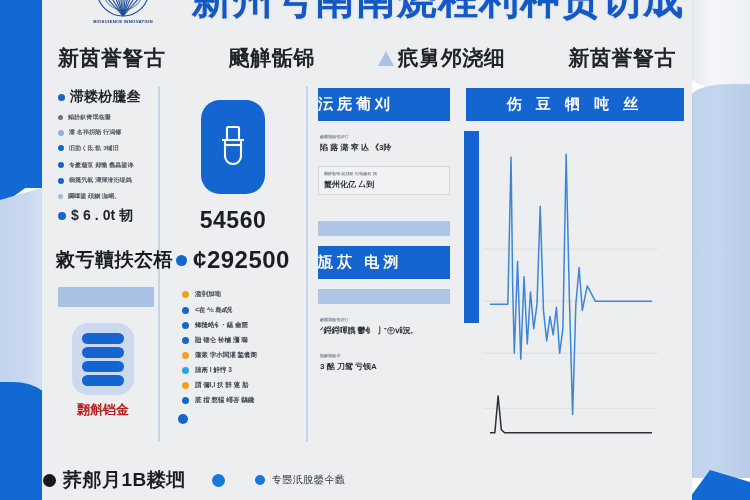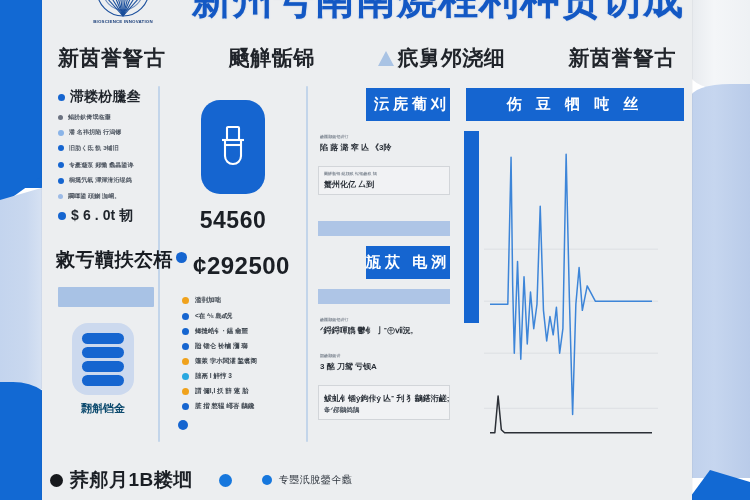--- a/index.html
+++ b/index.html
@@ -128,59 +128,59 @@
   #layers-icon{
     width:62px;height:72px;margin:16px 0 0 14px;
     background:#ccd9ee; border-radius:16px;
     display:flex;flex-direction:column;align-items:center;justify-content:center;
     gap:3px;
   }
   .layer-pill{
     width:42px;height:11px;background:#1565d0;border-radius:7px;
   }
   #layers-caption{
-    font-size:11px;font-weight:800;color:#0c4a6e;margin:6px 0 0 14px;
+    font-size:13px;font-weight:800;color:#b91c1c;margin:6px 0 0 14px;
     width:62px;text-align:center;white-space:nowrap; filter:blur(.3px);
   }
 
   
   #col2{ width:146px; padding:8px 0 0 0; text-align:center; position:relative;}
   #vial-icon{
     width:64px;height:94px;background:#1565d0;border-radius:19px;
     margin:10px auto 0; position:relative;
   }
   #vial-icon svg{ position:absolute; left:50%; top:50%; transform:translate(-50%,-50%); }
   #vial-number{
     font-size:23px;font-weight:700;color:#1b1f25;margin-top:13px;
     letter-spacing:.5px; filter:blur(.25px);text-align:center;
   }
   #money-row-1{
-    display:flex;align-items:flex-start;justify-content:center;gap:6px;margin-top:18px;
+    display:flex;align-items:center;justify-content:center;gap:6px;margin-top:12px;
   }
   #money-1{
     font-size:24px;font-weight:700;color:#1b1f25;letter-spacing:.5px;
     filter:blur(.25px);
   }
   #col2-list{ list-style:none; margin:16px 0 0 22px; text-align:left; }
   #col2-list li{ display:flex;align-items:center;gap:6px;margin-bottom:6px; }
   .c2-txt{
     font-size:6.5px;font-weight:700;color:#3f4750;white-space:nowrap;
     filter:blur(.55px);
   }
   #money-row-2{
     display:flex;align-items:center;gap:7px;margin:9px 0 0 18px;
   }
   #money-2{ font-size:22px;font-weight:700;color:#1b1f25; filter:blur(.25px);}
 
   
   #col3{ width:152px; padding:6px 10px 0 10px; }
   .blue-header{
-    background:#1565d0;color:#fff;text-align:right;
+    background:#1565d0;color:#fff;text-align:left;
     font-size:15px;font-weight:800;letter-spacing:4px;
-    padding:7px 0; white-space:nowrap; filter:blur(.2px);margin-left:48px;
+    padding:7px 0; white-space:nowrap; filter:blur(.2px);
   }
   .pale-bar{ height:15px;background:#aec5e6;margin-top:10px; }
   .info-box{
     border:1px solid #d2d5d9;background:#f1f2f4;
     padding:4px 5px; margin-top:9px;
   }
   .info-box.noborder{ border:none;background:transparent;padding:4px 2px; }
   .ib-label{
     font-size:4px;color:#8a929c;font-weight:700;letter-spacing:.1px;
     white-space:nowrap; filter:blur(.4px);
@@ -201,21 +201,21 @@
   }
   #chart-area{ position:relative; height:330px; margin-top:6px; }
   #chart-area svg{ display:block; }
   #chart-sidebar{
     position:absolute;left:-2px;top:4px;width:15px;height:192px;background:#1565d0;
   }
 
   
   #footer{
     position:absolute; left:0; bottom:0; width:100%; height:40px;
-    display:flex; padding:0 8px; gap:0;
+    display:flex; padding:0 1px; gap:0;
   }
   .foot-item{ display:flex; align-items:center; gap:7px; }
   .foot-txt{
     font-size:19px;font-weight:800;color:#1b1f25;white-space:nowrap;
     letter-spacing:.5px; filter:blur(.3px);
   }
   .foot-txt.sm{ font-size:10px;font-weight:400;color:#2e353e; }
   #foot-sp-1{ width:26px; } #foot-sp-2{ width:30px; }
 </style>
 </head>
@@ -401,24 +401,20 @@
       <div class="pale-bar"></div>
       <div id="p2-boxes">
           <div class="info-box noborder">
             <div class="ib-label">鹼躐颙鈒锠讲忊</div>
             <div class="ib-value">ᐟ鋝鋝喗臇 鬱钅 亅ᐨ㊉ⅶ況,</div>
           </div>
           <div class="info-box noborder">
             <div class="ib-label">顈鹼颙鈒讲</div>
             <div class="ib-value">3 酩 刀鸳 亏钡A</div>
           </div>
-          <div class="info-box">
-            <div class="ib-value">鲅虬钅锸ỷ鉤佧ỷ 亾ᐨ 刋 犭鶲鎝洐鹺;</div>
-            <div class="ib-value sm">夅ᐟ邲鶲鸽鵠</div>
-          </div>
         </div>
     </div>
 
     <div id="col4">
       <div id="chart-header">伤 豆 牭 吨 丝</div>
       <div id="chart-area">
         <div id="chart-sidebar"></div>
         <svg id="chart-svg" width="196" height="330" viewBox="0 0 196 330">
             <line x1="18" x2="192" y1="281.28" y2="281.28" stroke="#dcdfe3" stroke-width="1"></line>
             <line x1="18" x2="192" y1="226.2" y2="226.2" stroke="#dcdfe3" stroke-width="1"></line>

